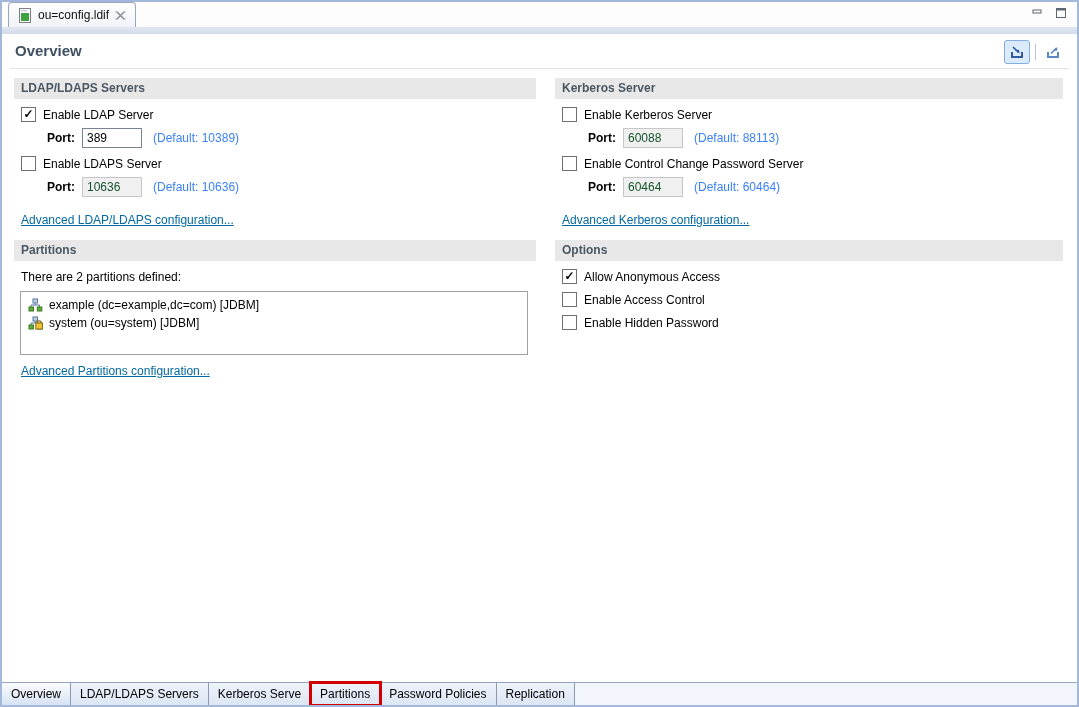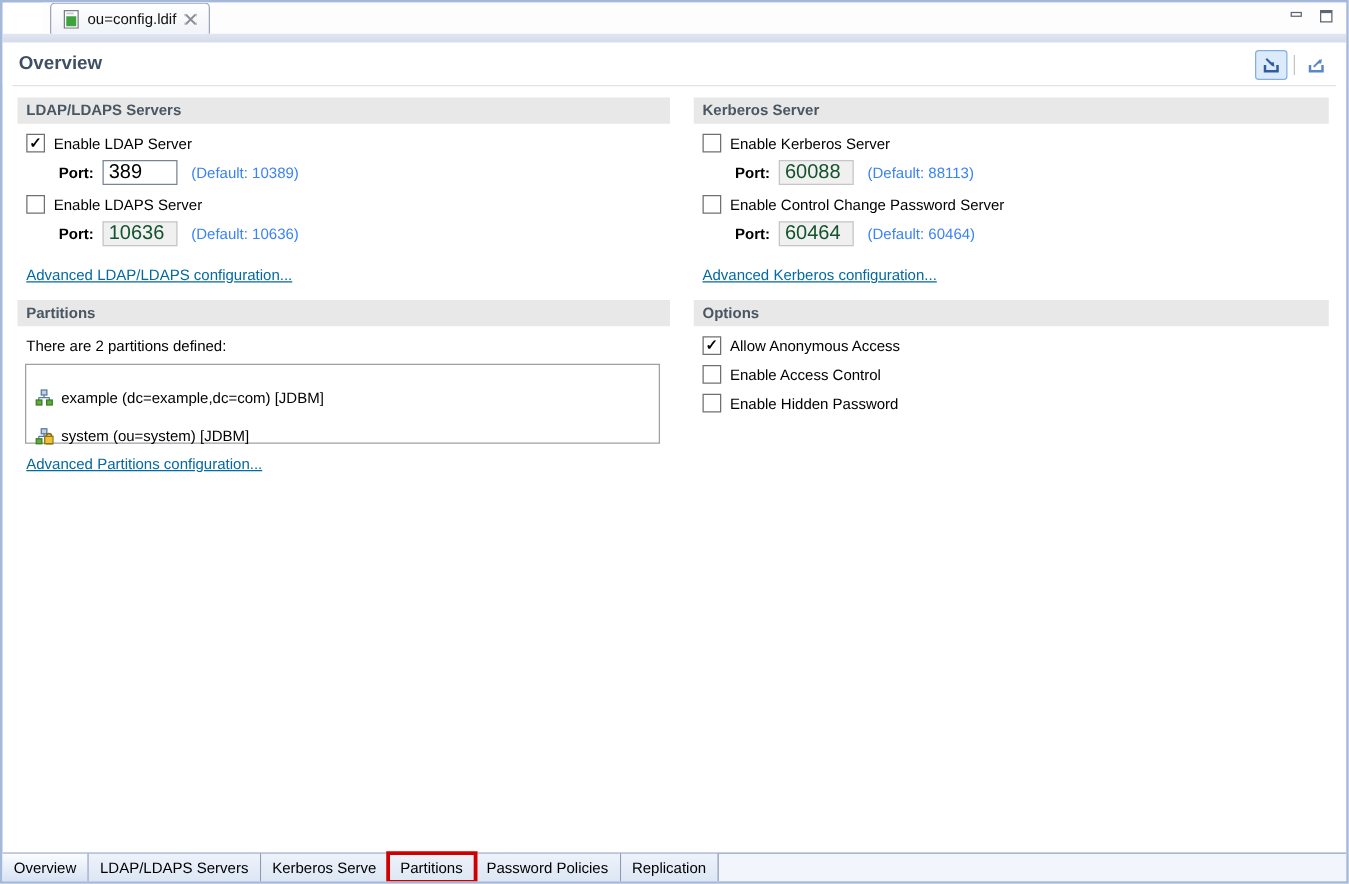--- a/index.html
+++ b/index.html
@@ -3,21 +3,21 @@
 <meta charset="utf-8">
 <style>
   html,body{margin:0;padding:0;background:#cfd8e8;}
   .window{
     position:relative;width:1075px;height:703px;
     border:2px solid #a3b8da;background:#ffffff;
     font-family:"Liberation Sans", sans-serif;font-size:12px;color:#000;
     overflow:hidden;
   }
   
-  .tabbar{position:absolute;left:0;top:0;right:0;height:25px;background:#fdfdfe;display:flex;align-items:flex-end;margin-left:32px;}
+  .tabbar{position:absolute;left:0;top:0;right:0;height:25px;background:#fdfdfe;display:flex;align-items:flex-end;}
   .editor-tab{
     margin-left:6px;height:24px;display:flex;align-items:center;gap:6px;
     padding:0 9px;border:1px solid #9aa6bd;border-bottom:none;border-radius:4px 4px 0 0;
     background:linear-gradient(#ffffff,#f0f3f8);position:relative;z-index:2;
   }
   .editor-tab .title{font-size:12px;color:#111;}
   .winctrl{position:absolute;right:10px;top:5px;display:flex;gap:12px;align-items:center;}
   .tab-underband{position:absolute;left:0;top:25px;right:0;height:7px;
     background:linear-gradient(#e0e6f1,#d4dcea);border-bottom:1px solid #c8d1e0;}
   
@@ -34,28 +34,28 @@
   .col.right{left:553px;width:508px;}
   .section-header{height:21px;line-height:21px;background:#e8e8e8;color:#4a5763;
     font-weight:bold;font-size:12px;padding:0 7px;}
   .check-row{display:flex;align-items:center;gap:7px;margin:8px 0 0 7px;}
   .checkbox{width:13px;height:13px;border:1px solid #707070;background:#fff;flex:0 0 auto;
     display:flex;align-items:center;justify-content:center;font-size:12px;line-height:11px;color:#000;font-weight:bold;}
   .check-label{font-size:12px;}
   .port-row{display:flex;align-items:center;margin:6px 0 7px 0;}
   .port-label{width:61px;text-align:right;margin-right:7px;font-weight:bold;}
   .port-input{width:50px;height:16px;border:1px solid #7a8391;font-family:"Liberation Sans",sans-serif;
-    font-size:16px;padding:1px 4px;color:#000;background:#fff;}
+    font-size:12px;padding:1px 4px;color:#000;background:#fff;}
   .port-input:disabled{background:#f0f0f0;color:#14532d;border-color:#c6c6c6;}
   .port-default{color:#3b82f6;margin-left:11px;}
   .adv-link{display:inline-block;margin:9px 0 0 7px;color:#0369a1;text-decoration:underline;cursor:pointer;}
   .spacer12{height:13px;}
   .summary{margin:9px 0 7px 7px;}
   .partition-box{margin-left:6px;width:506px;height:58px;border:1px solid #a0a0a0;background:#fff;padding:4px 0 0 0;}
-  .list-item{display:flex;align-items:center;gap:6px;padding:2px 7px;font-size:12px;margin-top:13px;}
+  .list-item{display:flex;align-items:center;gap:6px;padding:2px 7px;font-size:12px;}
   .pt-icon{position:relative;width:15px;height:14px;flex:0 0 auto;}
   
   .bottom-bar{position:absolute;left:0;right:0;bottom:0;height:22px;border-top:1px solid #97a4be;
     background:#f2f6fc;display:flex;align-items:stretch;}
   .btab{display:flex;align-items:center;padding:0 9px;border-right:1px solid #8b99b5;
     background:linear-gradient(#eef3fb,#dde6f4);white-space:nowrap;cursor:pointer;position:relative;}
   .btab.active{background:linear-gradient(#fbfdff,#d6e2f3);}
   .btab.annotated{outline:3px solid #d10000;outline-offset:-1px;z-index:3;}
 </style>
 </head>

